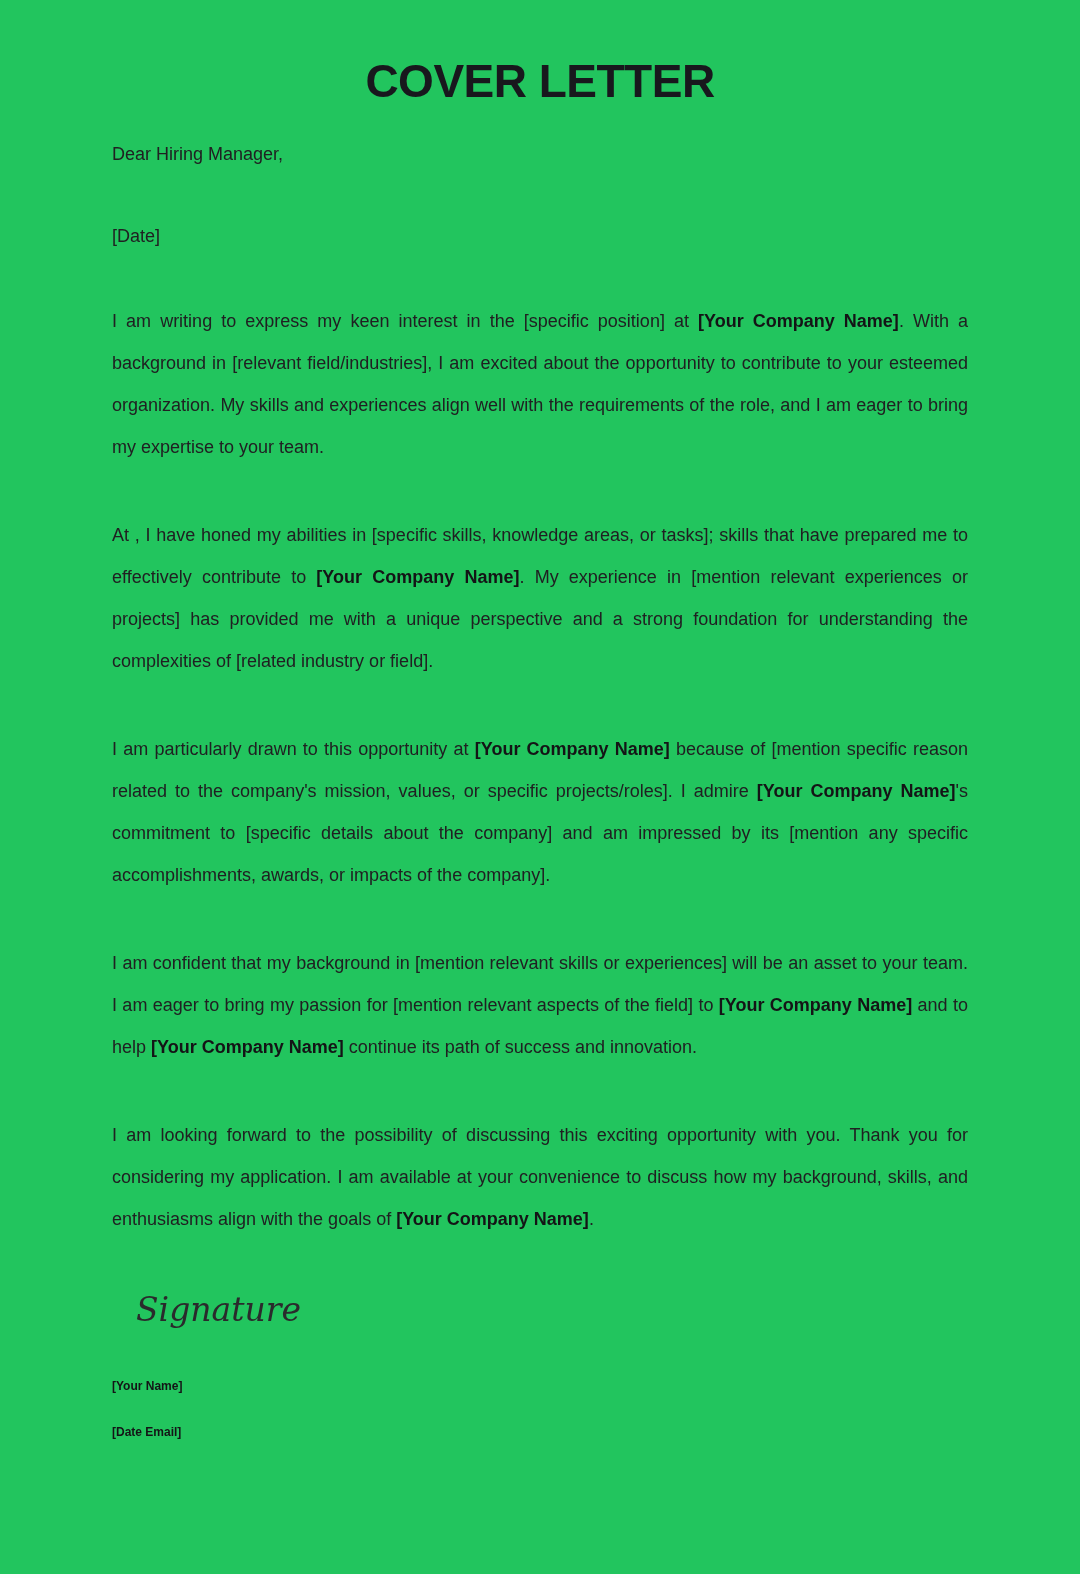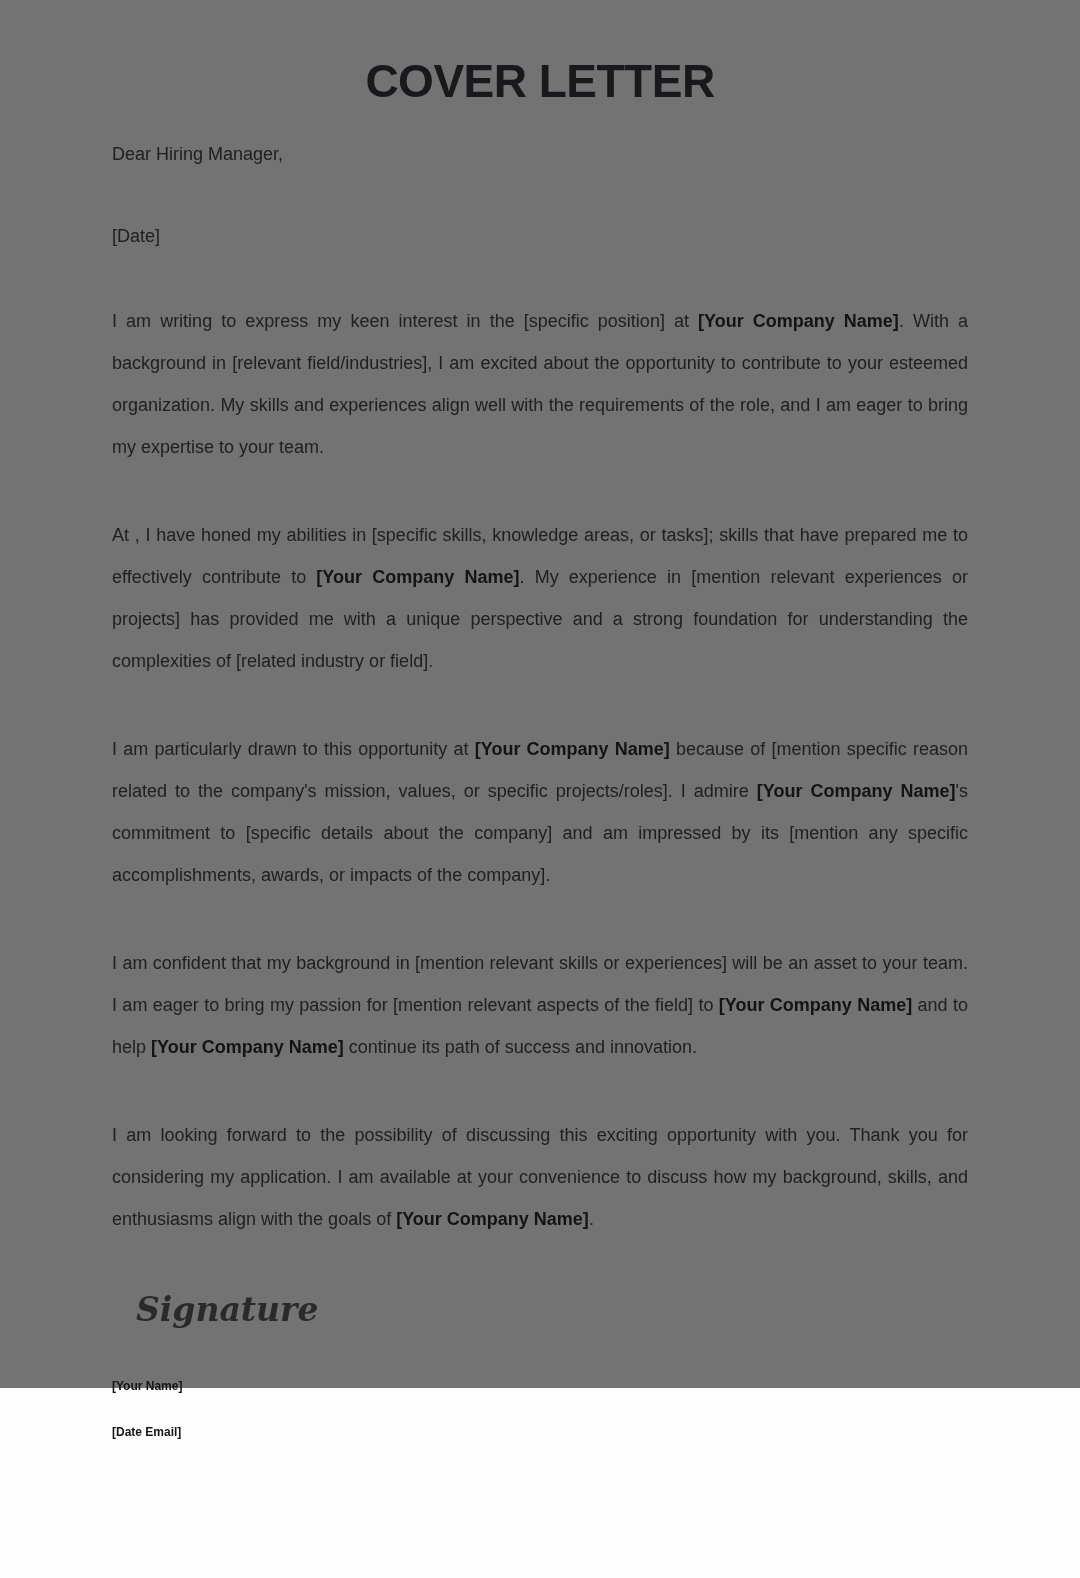--- a/index.html
+++ b/index.html
@@ -6,22 +6,22 @@
   html, body { background: #fdfdfd; }
   body {
     width: 1080px;
     height: 1578px;
     font-family: "Liberation Sans", sans-serif;
     color: #1f1f1f;
     overflow: hidden;
   }
   .page {
     width: 1080px;
-    height: 1388px;
-    background: #737373;
+    height: 1574px;
+    background: #22c55e;
     padding: 52px 112px 40px 112px;
   }
   .title {
     font-size: 46px;
     font-weight: 700;
     letter-spacing: -0.5px;
     color: #18181d;
     text-align: center;
     line-height: 58px;
     margin: 0 0 26px 0;
@@ -37,21 +37,21 @@
     line-height: 42px;
     text-align: justify;
     margin: 0 0 46px 0;
     color: #202022;
   }
   .para strong { font-weight: 700; color: #141416; }
   .closing { margin-bottom: 34px; }
   .signature {
     font-family: "DejaVu Serif", cursive, serif;
     font-style: italic;
-    font-weight: 700;
+    font-weight: 400;
     font-size: 33px;
     line-height: 48px;
     color: #2a2a2c;
     margin: 0 0 34px 24px;
   }
   .bold-line {
     font-size: 12px;
     font-weight: 700;
     line-height: 36px;
     color: #141416;

